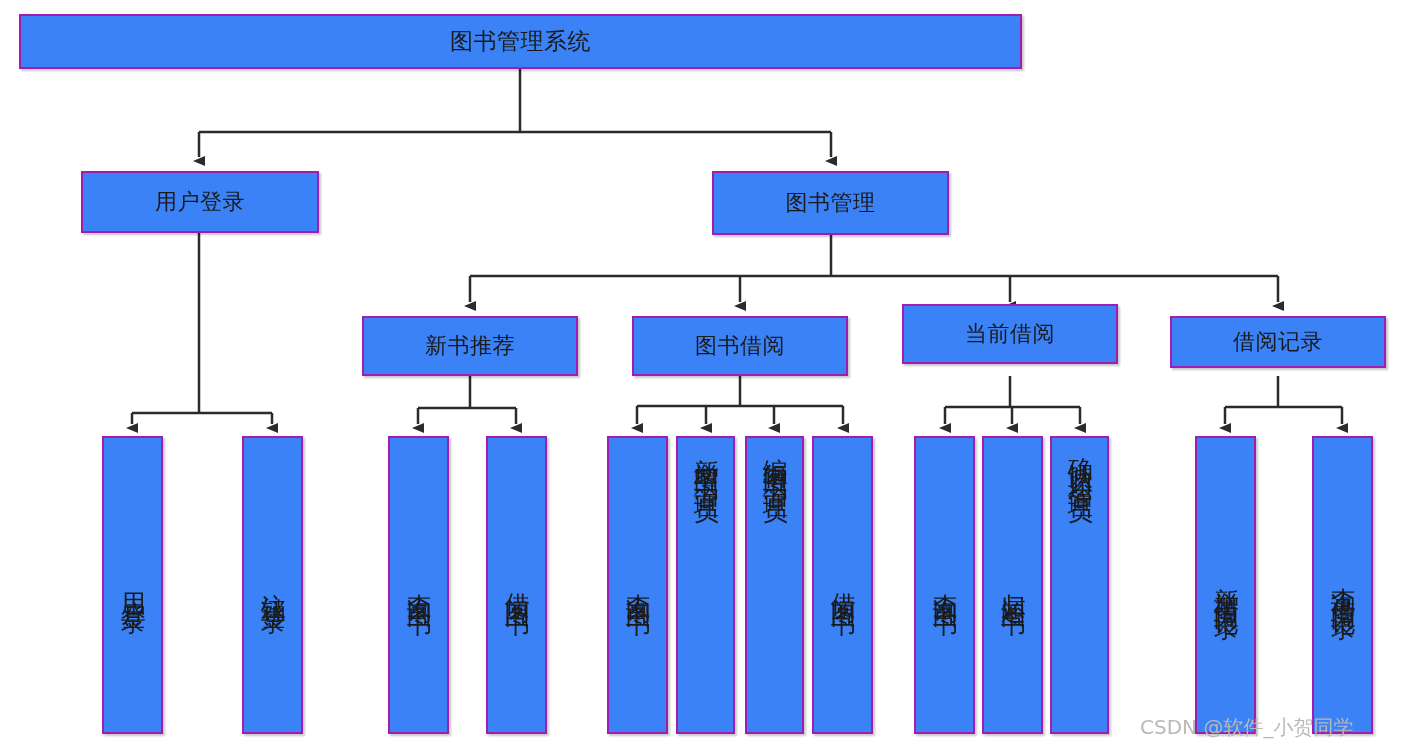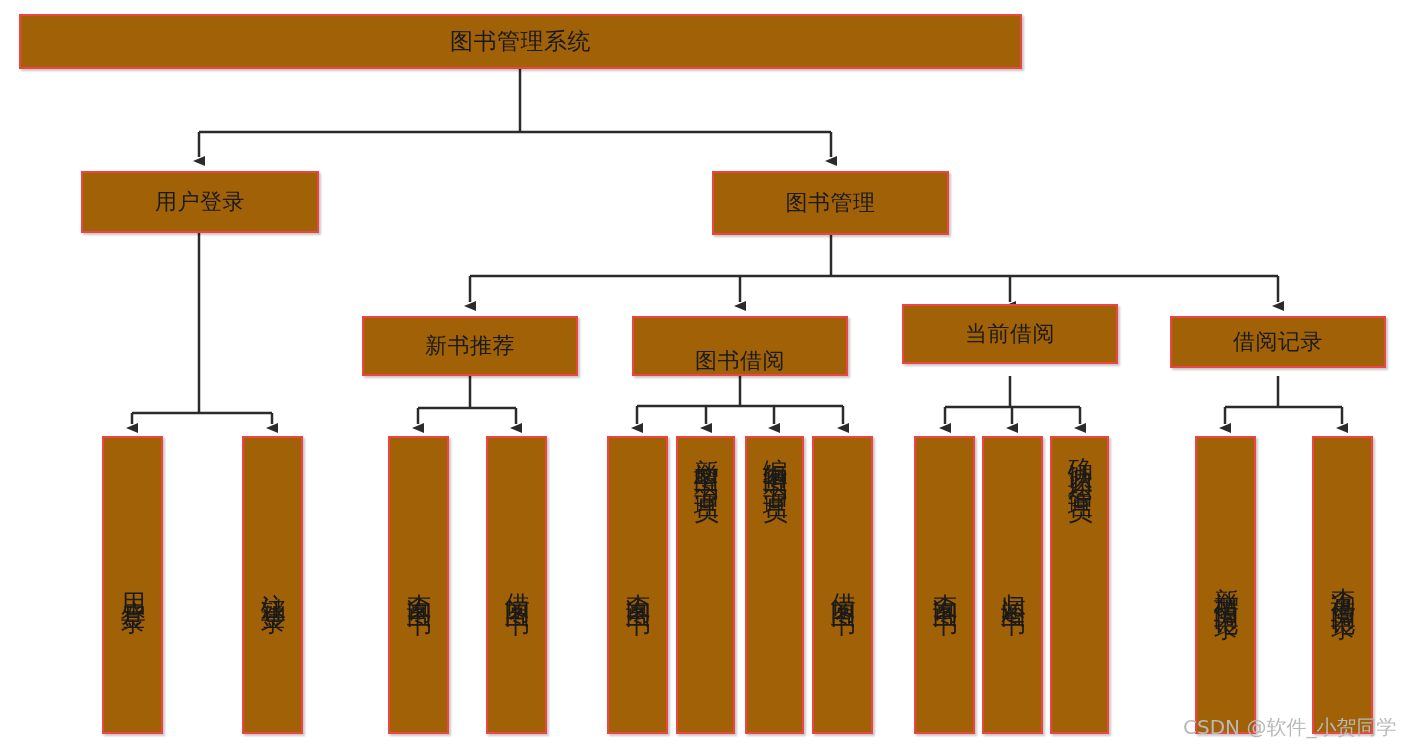--- a/index.html
+++ b/index.html
@@ -22,22 +22,22 @@
     position: absolute;
     left: 0;
     top: 0;
     width: 1405px;
     height: 747px;
     pointer-events: none;
   }
   .node {
     position: absolute;
     box-sizing: border-box;
-    background: #a16207;
-    border: 2px solid #ef4444;
+    background: #3b82f6;
+    border: 2px solid #a21caf;
     display: flex;
     align-items: center;
     justify-content: center;
     color: #1a1a1a;
     box-shadow: 2px 2px 2px rgba(0,0,0,0.22);
   }
   .node .label {
     display: block;
     text-align: center;
     line-height: 1.18;
@@ -143,21 +143,21 @@
   <div class="node horiz" style="left:81px; top:171px; width:238px; height:62px;">
     <span class="label">用户登录</span>
   </div>
   <div class="node horiz" style="left:712px; top:171px; width:237px; height:64px;">
     <span class="label">图书管理</span>
   </div>
 
   <div class="node horiz" style="left:362px; top:316px; width:216px; height:60px;">
     <span class="label">新书推荐</span>
   </div>
-  <div class="node horiz" style="left:632px; top:316px; width:216px; height:60px;align-items:flex-end;">
+  <div class="node horiz" style="left:632px; top:316px; width:216px; height:60px;">
     <span class="label">图书借阅</span>
   </div>
   <div class="node horiz" style="left:902px; top:304px; width:216px; height:60px;">
     <span class="label">当前借阅</span>
   </div>
   <div class="node horiz" style="left:1170px; top:316px; width:216px; height:52px;">
     <span class="label">借阅记录</span>
   </div>
 
   <div class="node vert center-text" style="left:102px; top:436px; width:61px; height:298px;">
@@ -197,15 +197,15 @@
     <span class="label">确认归还（管理员）</span>
   </div>
 
   <div class="node vert center-text" style="left:1195px; top:436px; width:61px; height:298px;">
     <span class="label">新增借阅记录</span>
   </div>
   <div class="node vert center-text" style="left:1312px; top:436px; width:61px; height:298px;">
     <span class="label">查询借阅记录</span>
   </div>
 
-  <div class="watermark" style="left:1140px; top:714px;margin-left:43px;">CSDN @软件_小贺同学</div>
+  <div class="watermark" style="left:1140px; top:714px;">CSDN @软件_小贺同学</div>
 
 </div>
 
 </body></html>

